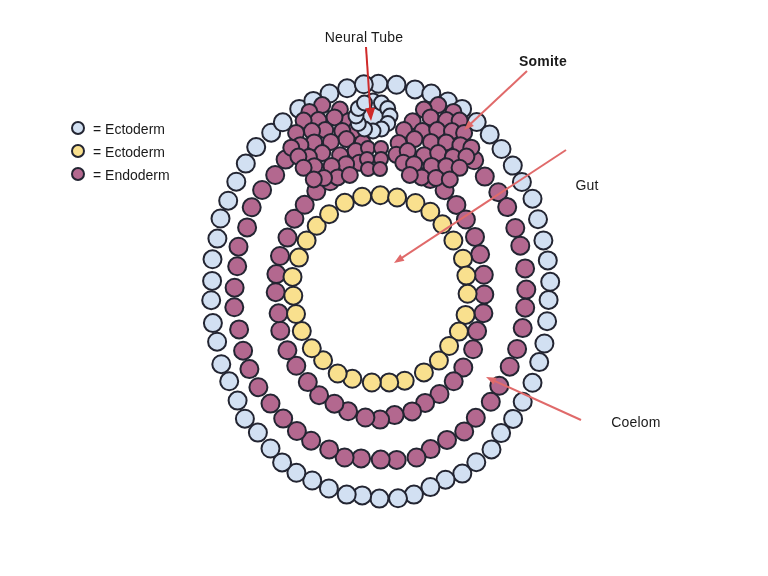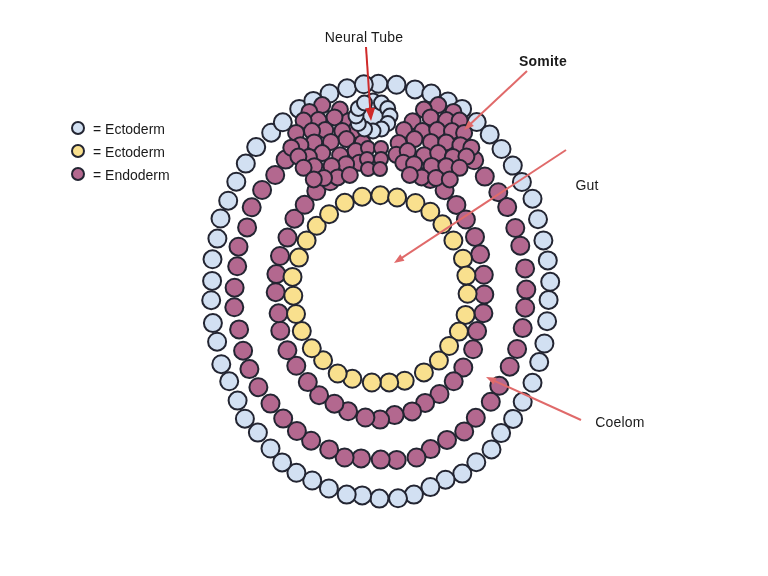--- a/index.html
+++ b/index.html
@@ -355,15 +355,15 @@
     </div>
     <div class="legend-row">
       <span class="legend-swatch" style="background: rgb(179, 104, 143);"></span>
       <span class="legend-text">= Endoderm</span>
     </div>
   </div>
 
   <div class="ann-label" style="left: 364px; top: 37px;">Neural Tube</div>
   <div class="ann-label" style="left: 543px; top: 61px; font-weight: bold;">Somite</div>
   <div class="ann-label" style="left: 587px; top: 141px; margin-top: 44px;">Gut</div>
-  <div class="ann-label" style="left: 620px; top: 422px;">Coelom</div>
+  <div class="ann-label" style="left: 636px; top: 422px;">Coelom</div>
 
 </div>
 
 </body></html>

